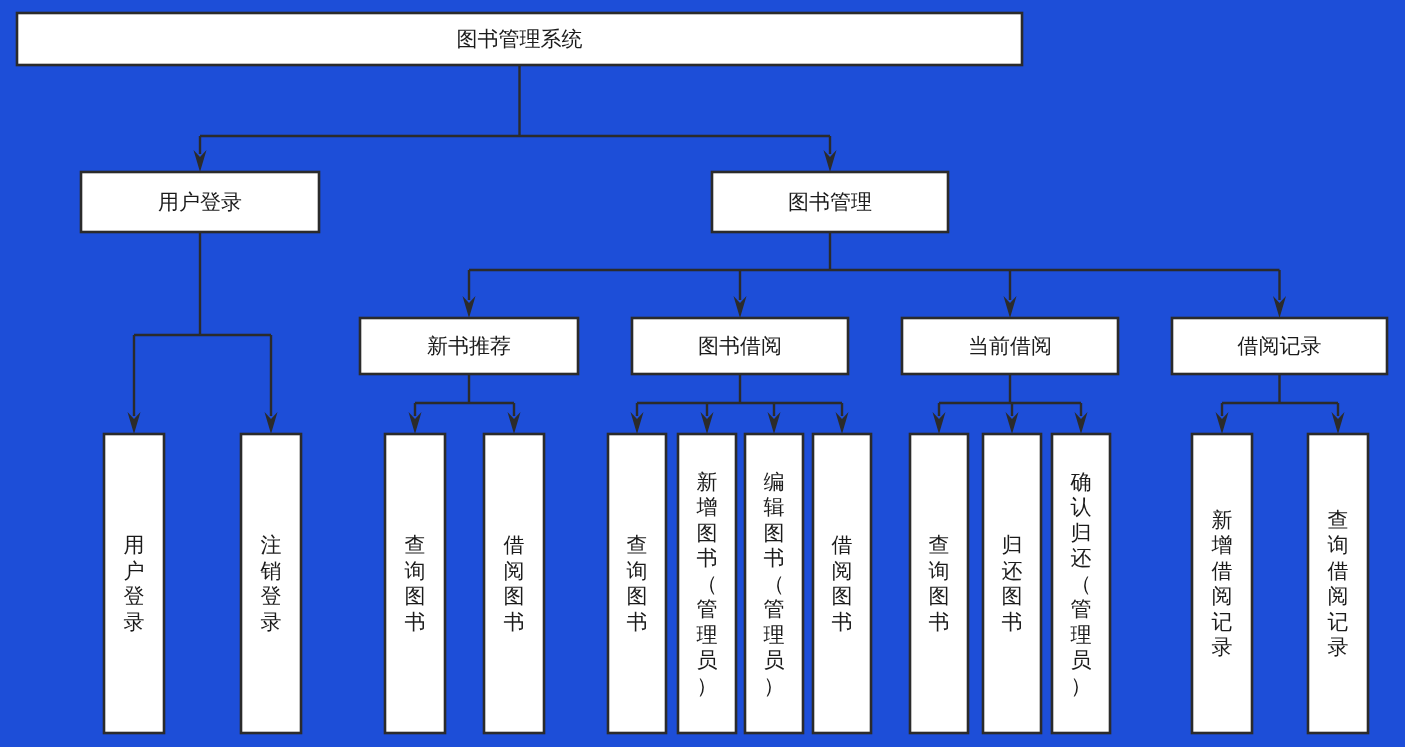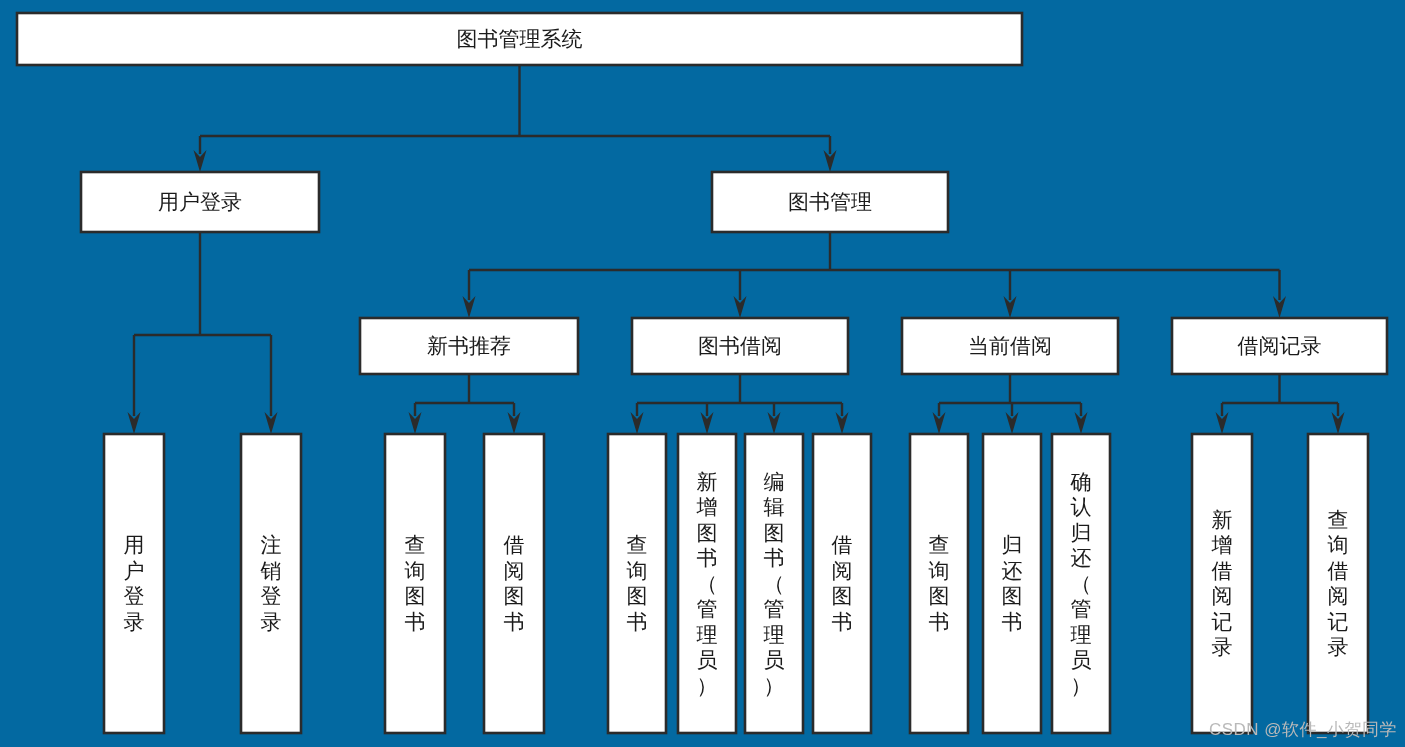--- a/index.html
+++ b/index.html
@@ -7,21 +7,21 @@
     padding: 0;
     background: #ffffff;
   }
   body {
     font-family: "Liberation Sans", "DejaVu Sans", sans-serif;
   }
   #diagram-root {
     position: relative;
     width: 1405px;
     height: 747px;
-    background: #0369a1;
+    background: #1d4ed8;
     overflow: hidden;
   }
   svg#tree-svg {
     position: absolute;
     left: 0;
     top: 0;
     width: 1405px;
     height: 747px;
   }
   .node-box {
@@ -212,14 +212,13 @@
         <g>
           <rect class="node-box" x="1192" y="434" width="60" height="299"></rect>
           <text class="node-label-vertical" x="1222" y="526.89"><tspan x="1222" dy="0">新</tspan><tspan x="1222" dy="25.5">增</tspan><tspan x="1222" dy="25.5">借</tspan><tspan x="1222" dy="25.5">阅</tspan><tspan x="1222" dy="25.5">记</tspan><tspan x="1222" dy="25.5">录</tspan></text>
         </g>
         <g>
           <rect class="node-box" x="1308" y="434" width="60" height="299"></rect>
           <text class="node-label-vertical" x="1338" y="526.89"><tspan x="1338" dy="0">查</tspan><tspan x="1338" dy="25.5">询</tspan><tspan x="1338" dy="25.5">借</tspan><tspan x="1338" dy="25.5">阅</tspan><tspan x="1338" dy="25.5">记</tspan><tspan x="1338" dy="25.5">录</tspan></text>
         </g>
       </g>
   </svg>
-  <div class="watermark-text">CSDN @软件_小贺同学</div>
 </div>
 
 </body></html>

